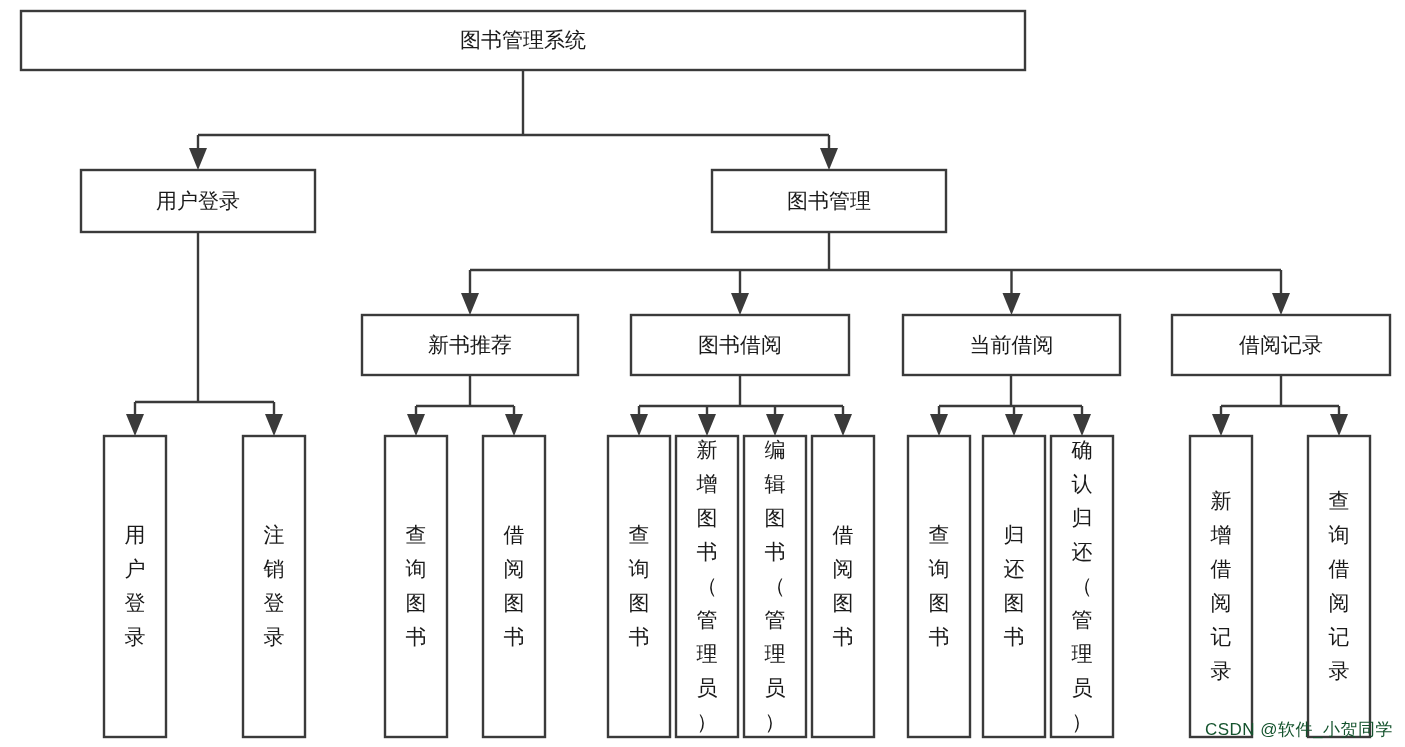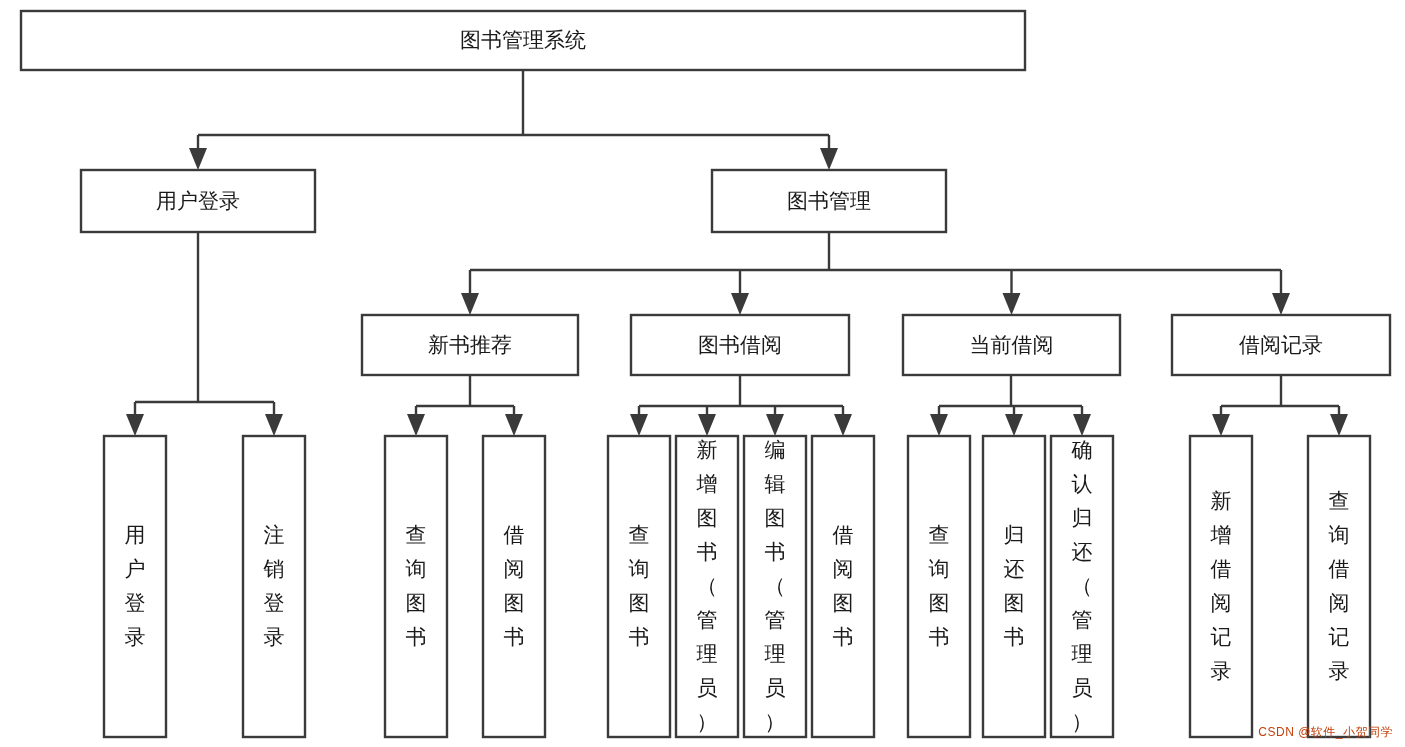--- a/index.html
+++ b/index.html
@@ -55,22 +55,22 @@
     fill: #1a1a1a;
     text-anchor: middle;
     dominant-baseline: middle;
     white-space: pre;
   }
   .watermark-text {
     position: absolute;
     right: 12px;
     bottom: 6px;
     font-family: "Liberation Sans", "DejaVu Sans", sans-serif;
-    font-size: 12px;
-    color: #c2410c;
+    font-size: 17px;
+    color: #14532d;
     letter-spacing: 0.5px;
     user-select: none;
     pointer-events: none;
   }
 </style>
 </head>
 <body>
 
 <div id="diagram-root">
   <svg class="diagram-canvas" viewBox="0 0 1405 747">

